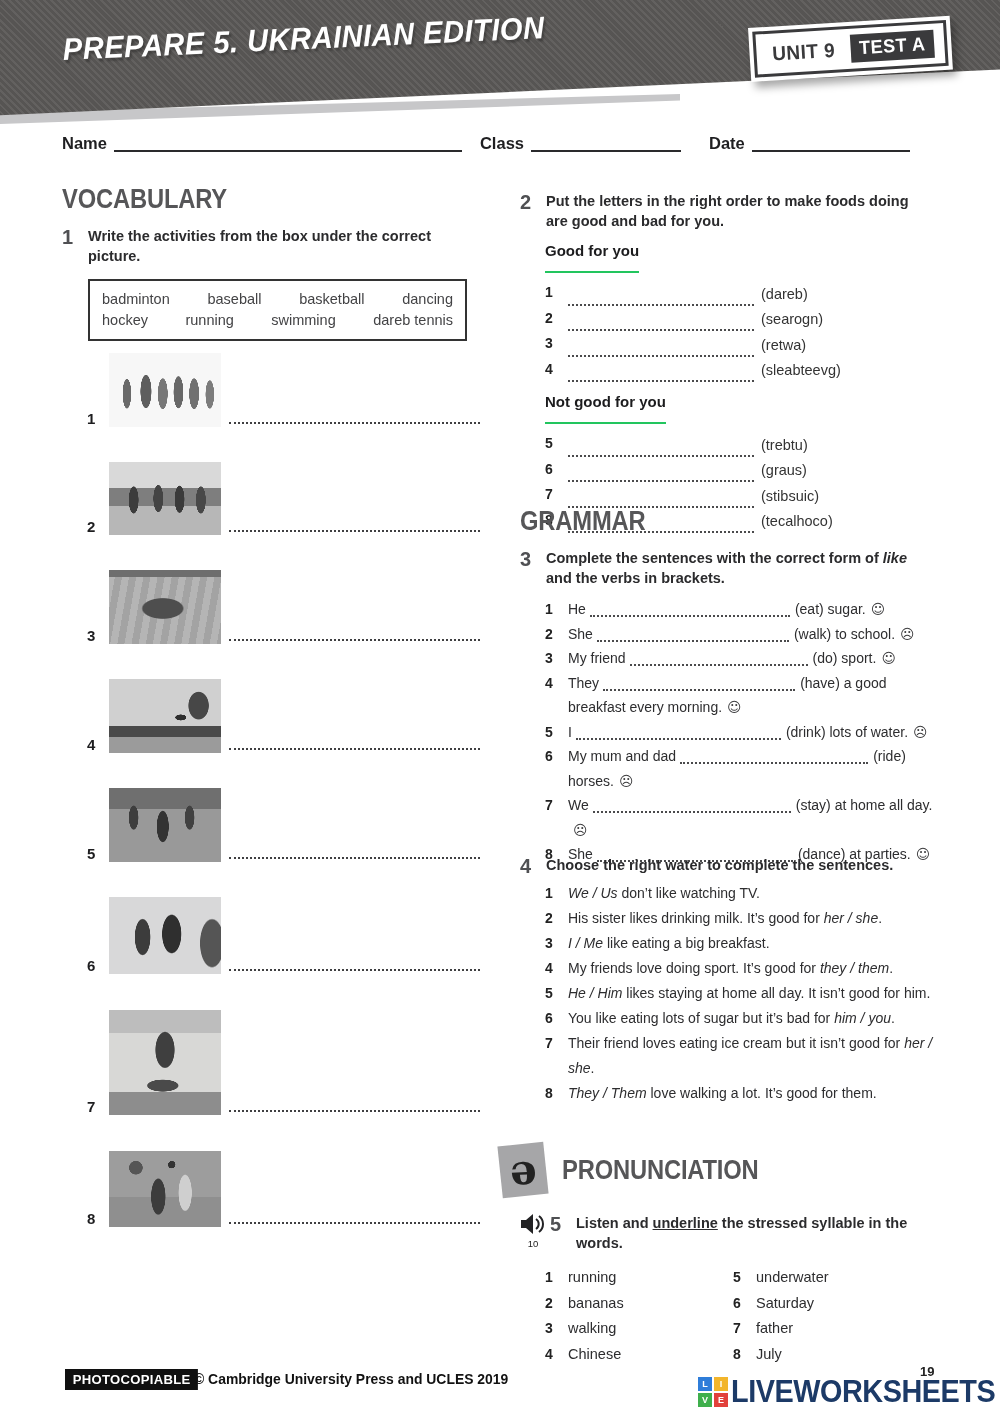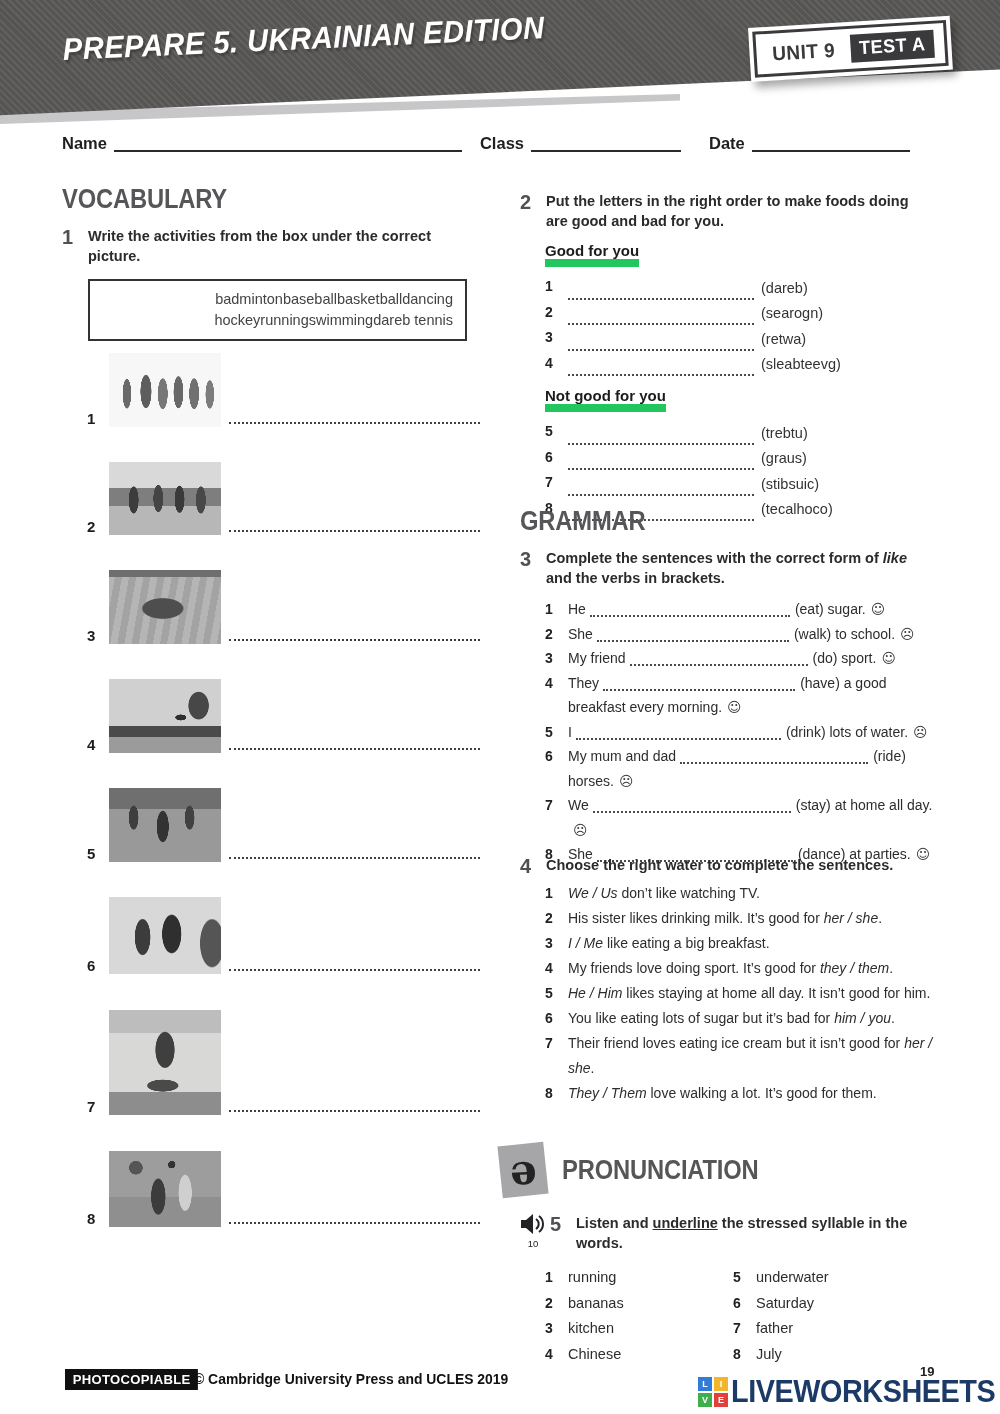--- a/index.html
+++ b/index.html
@@ -41,21 +41,21 @@
   .extext{font-weight:700;font-size:14.5px;line-height:1.36;color:#2b2b2d;}
   .inum{font-weight:700;font-size:14px;color:#222;}
   .blank{display:inline-block;border-bottom:2px dotted #4a4a4c;height:15px;vertical-align:-3px;margin:0 5px 0 4px;}
   .emo{font-family:"DejaVu Sans",sans-serif;font-size:14px;color:#3a3a3c;margin-left:5px;}
   .it{font-style:italic;}
 
   
   .col-left{position:absolute;left:62px;top:184px;width:418px;}
   .wordbox{margin:13px 0 0 26px;width:351px;border:2px solid #333;padding:8px 12px;
        font-size:14.5px;color:#434345;line-height:21px;}
-  .wb-row{display:flex;justify-content:flex-end;}
+  .wb-row{display:flex;justify-content:space-between;}
   .pic-row{display:flex;align-items:flex-end;margin-left:0;}
   .pic-num{flex:0 0 22px;margin-left:25px;font-size:15px;font-weight:700;color:#1d1d1f;line-height:16px;}
   .photo{width:112px;flex:0 0 auto;}
   .ansline{flex:1;border-bottom:2px dotted #3f3f41;height:2px;margin:0 0 3px 8px;}
   .r1{margin-top:12px;} .r2,.r3,.r4,.r5,.r6{margin-top:35px;} .r7,.r8{margin-top:36px;}
   .p1{background:radial-gradient(ellipse 7px 24px at 16% 55%,#6a6a6a 60%,transparent 63%),
       radial-gradient(ellipse 9px 27px at 33% 52%,#5e5e5e 60%,transparent 63%),
       radial-gradient(ellipse 8px 25px at 48% 55%,#777 60%,transparent 63%),
       radial-gradient(ellipse 8px 26px at 62% 53%,#686868 60%,transparent 63%),
       radial-gradient(ellipse 8px 25px at 76% 55%,#717171 60%,transparent 63%),
@@ -85,21 +85,21 @@
       radial-gradient(ellipse 6px 6px at 56% 18%,#333 60%,transparent 64%),
       radial-gradient(ellipse 12px 30px at 44% 60%,#3c3c3c 58%,transparent 62%),
       radial-gradient(ellipse 11px 30px at 68% 55%,#cfcfcf 58%,transparent 62%),
       linear-gradient(#9d9d9d 0 60%,#8f8f8f 60%);}
 
   
   .col-right{position:absolute;left:520px;top:0;width:424px;}
   .block{position:absolute;left:0;width:424px;}
   .b-ex2{top:192px;} .b-gram{top:506px;} .b-ex4{top:856px;} .b-pron{top:1144px;}
   .sub-head{display:inline-block;font-weight:800;font-size:15px;color:#1c1c1e;
-       border-bottom:8px solid #22c55e;margin:11px 0 7px 25px;padding-bottom:0px;}
+       border-bottom:2px solid #22c55e;margin:11px 0 7px 25px;padding-bottom:12px;}
   .ex2-item{display:flex;align-items:flex-end;line-height:25.5px;}
   .ex2-item .inum{flex:0 0 23px;margin-left:25px;}
   .blank2{width:186px;border-bottom:2px dotted #4a4a4c;height:16px;}
   .anagram{font-size:14.5px;color:#333;margin-left:7px;line-height:23px;}
   .gitems{margin-top:9px;}
   .gitem{display:flex;font-size:14px;line-height:24.5px;color:#2d2d2f;}
   .gitem .inum{flex:0 0 23px;margin-left:25px;line-height:24.5px;}
   .gtext{flex:1;}
   .g4 .gitem{line-height:25px;}
   .pron-head{display:flex;align-items:center;}
@@ -374,21 +374,21 @@
       <div class="wordgrid">
         <span class="inum">1</span>
         <span>running</span>
         <span class="inum">5</span>
         <span>underwater</span>
         <span class="inum">2</span>
         <span>bananas</span>
         <span class="inum">6</span>
         <span>Saturday</span>
         <span class="inum">3</span>
-        <span>kitchen</span>
+        <span>walking</span>
         <span class="inum">7</span>
         <span>father</span>
         <span class="inum">4</span>
         <span>Chinese</span>
         <span class="inum">8</span>
         <span>July</span>
       </div>
     </div>
   </div>
 

